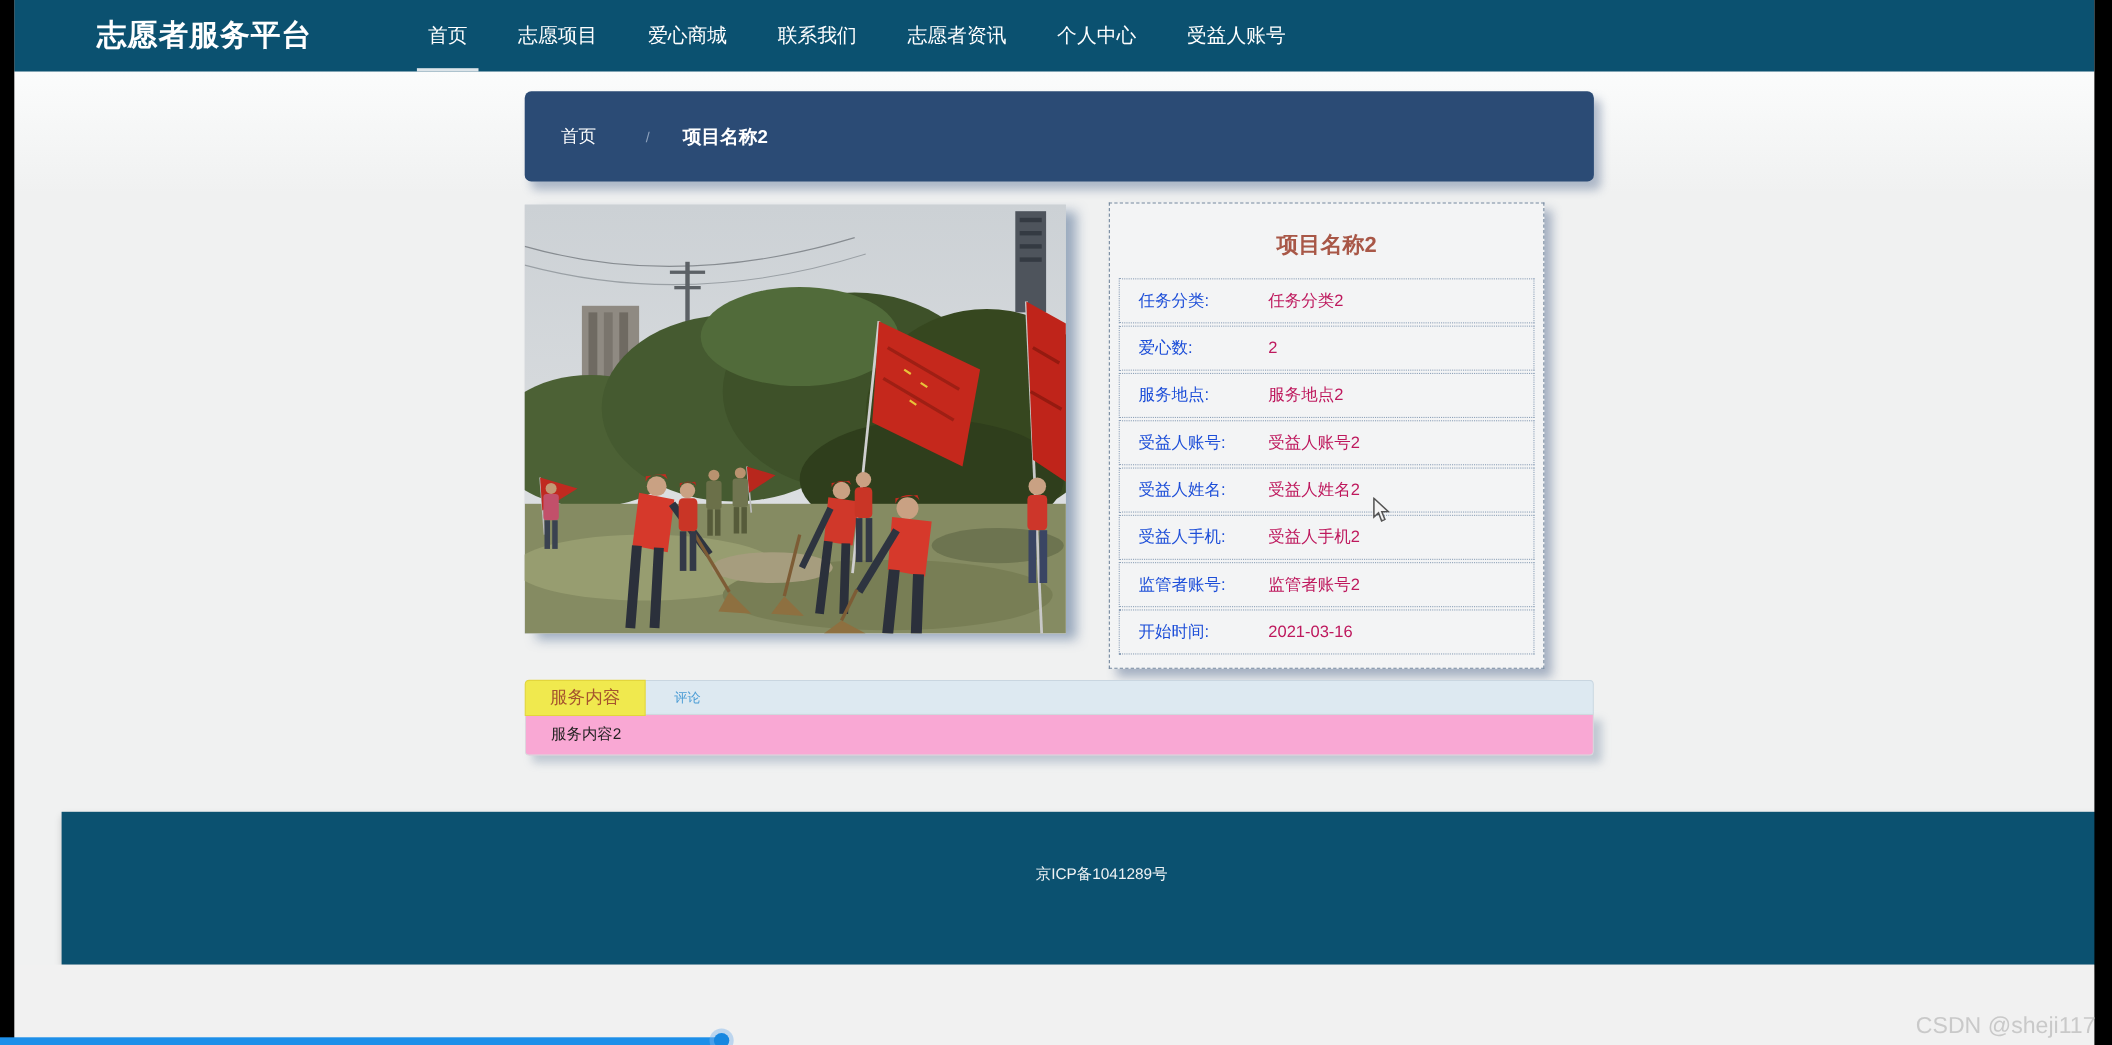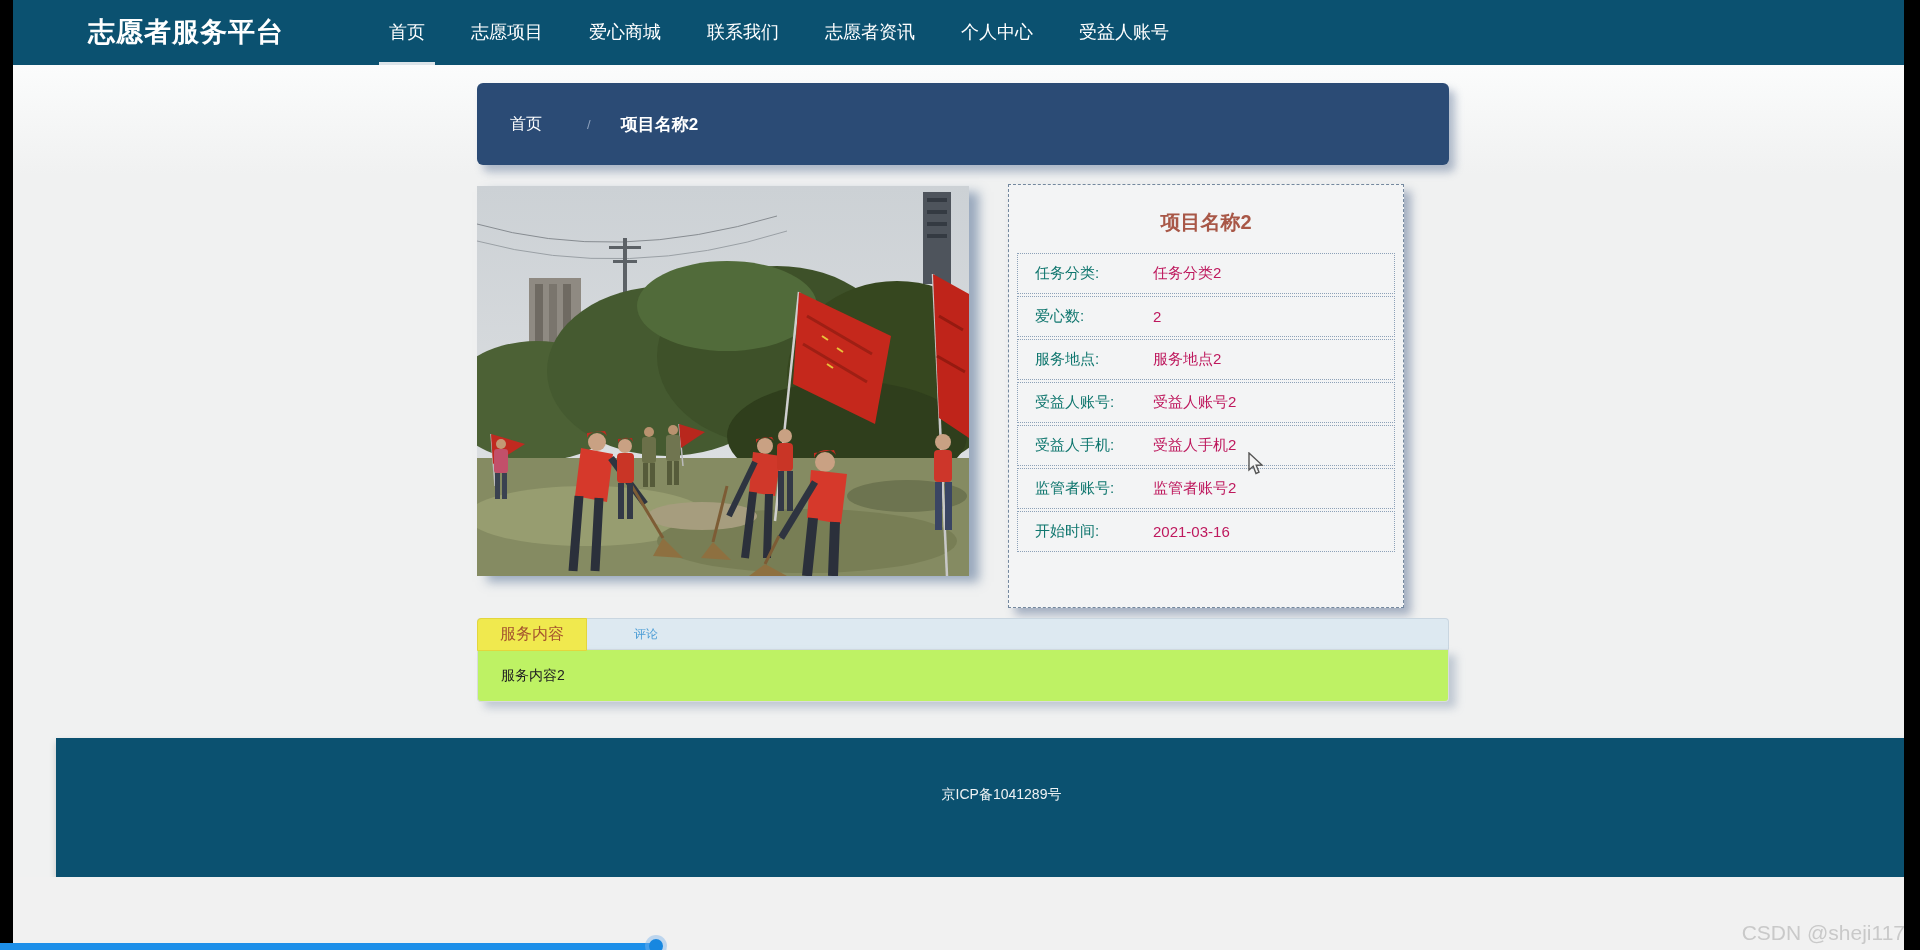--- a/index.html
+++ b/index.html
@@ -39,33 +39,33 @@
   .photo svg { display:block; width:100%; height:100%; }
 
   
   .panel { left:1008px; top:184px; width:396px; height:424px;
     border:1px dashed #74889e; background:#f3f4f5; padding:8px;
     box-shadow:7px 7px 9px rgba(70,95,135,.45); }
   .panel-title { height:58px; display:flex; align-items:center; justify-content:center;
     font-size:20px; font-weight:bold; color:#a85747; }
   .drow { border:1px dotted #8da1b8; height:41px; margin-top:2px;
     display:flex; align-items:center; font-size:15px; }
-  .drow-label { padding-left:17px; width:135px; color:#0f766e; }
+  .drow-label { padding-left:17px; width:135px; color:#1d4ed8; }
   .drow-value { color:#be185d; }
 
   
   .tabs { left:477px; top:618px; width:972px; z-index:4; }
   .tabbar { height:31px; background:#dde9f1; border:1px solid #c9d6e0;
-    border-bottom:none; border-radius:4px 4px 0 0; display:flex; align-items:stretch;gap:21px; }
+    border-bottom:none; border-radius:4px 4px 0 0; display:flex; align-items:stretch; }
   .tab-active { background:#f0e94e; border:1px solid #e3d63c; margin:-1px 0 -1px -1px;
     height:33px; padding:0 22px; display:flex; align-items:center;
     font-size:16px; color:#a5542e; border-radius:4px 0 0 0; cursor:pointer; }
   .tab-plain { padding:0 26px; display:flex; align-items:center;
     font-size:12px; color:#4a9cd5; cursor:pointer; }
-  .tabcontent { height:53px; background:#bef264; border:1px solid #d8dcde; border-top:1px solid #cfd8de;
+  .tabcontent { height:38px; background:#f9a8d4; border:1px solid #d8dcde; border-top:1px solid #cfd8de;
     border-radius:0 0 4px 4px; display:flex; align-items:center; padding-left:23px;
     font-size:14px; color:#222; box-shadow:7px 6px 8px rgba(120,140,165,.4); }
 
   
   .footer { left:13px; top:738px; width:1891px; height:139px; background:#0b5170;
     text-align:center; box-shadow:0 4px 7px rgba(0,0,0,.18);margin-left:43px; }
   .footer-text { padding-top:48px; font-size:14px; color:#eef2f4; }
 
   .bottom-zone { left:13px; top:877px; width:1891px; height:73px; background:#f1f1f1; }
 
@@ -245,20 +245,24 @@
   </div>
   <div class="drow">
     <span class="drow-label">服务地点:</span>
     <span class="drow-value">服务地点2</span>
   </div>
   <div class="drow">
     <span class="drow-label">受益人账号:</span>
     <span class="drow-value">受益人账号2</span>
   </div>
   <div class="drow">
+    <span class="drow-label">受益人姓名:</span>
+    <span class="drow-value">受益人姓名2</span>
+  </div>
+  <div class="drow">
     <span class="drow-label">受益人手机:</span>
     <span class="drow-value">受益人手机2</span>
   </div>
   <div class="drow">
     <span class="drow-label">监管者账号:</span>
     <span class="drow-value">监管者账号2</span>
   </div>
   <div class="drow">
     <span class="drow-label">开始时间:</span>
     <span class="drow-value">2021-03-16</span>

